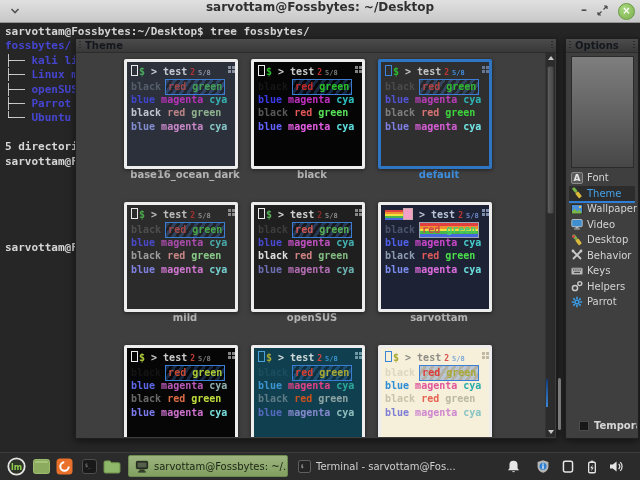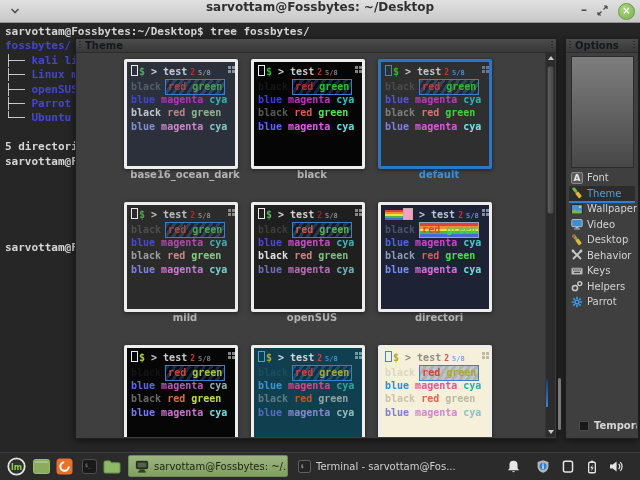--- a/index.html
+++ b/index.html
@@ -193,21 +193,21 @@
             <div class="tlabel">openSUS</div>
           </div>
           <div class="cell">
             <div class="tile" style="background: rgb(29, 35, 53); border-color: rgb(237, 237, 237);">
               <div class="thead"><span class="rainbow"></span><span class="nyancat"></span><span style="color: rgb(185, 194, 214);"> &gt; test</span><span class="badge" style="color: rgb(192, 52, 52);">2</span><span class="frac" style="color: rgb(111, 135, 200);">5/8</span><span class="mgrid" style="color: rgb(143, 160, 192);"></span></div>
               <div class="trow"><span style="color: rgb(74, 82, 108);">black</span><span class="sel nyan-sel"><span style="color: rgb(207, 72, 72);">red</span><span style="color: rgb(72, 207, 110);"> green</span></span></div>
               <div class="trow"><span style="color: rgb(81, 96, 232);">blue</span><span style="color: rgb(201, 72, 201);"> magenta</span><span style="color: rgb(72, 201, 201);"> cya</span></div>
               <div class="trow"><span style="color: rgb(141, 155, 177);">black</span><span style="color: rgb(222, 90, 90);"> red</span><span style="color: rgb(75, 222, 75);"> green</span></div>
               <div class="trow"><span style="color: rgb(124, 141, 240);">blue</span><span style="color: rgb(222, 108, 222);"> magenta</span><span style="color: rgb(108, 222, 222);"> cya</span></div>
             </div>
-            <div class="tlabel">directori</div>
+            <div class="tlabel">sarvottam</div>
           </div>
           <div class="cell">
             <div class="tile" style="background: rgb(6, 6, 6); border-color: rgb(237, 237, 237);">
               <div class="thead"><span class="cursor" style="border-color: rgb(236, 236, 236);"></span><span style="color: rgb(170, 201, 52);">$</span><span style="color: rgb(202, 202, 202);"> &gt; test</span><span class="badge" style="color: rgb(192, 64, 48);">2</span><span class="frac" style="color: rgb(125, 125, 125);">5/8</span><span class="mgrid" style="color: rgb(154, 154, 154);"></span></div>
               <div class="trow"><span style="color: rgb(20, 20, 20);">black</span><span class="sel"><span style="color: rgb(201, 74, 52);">red</span><span style="color: rgb(170, 201, 52);"> green</span></span></div>
               <div class="trow"><span style="color: rgb(92, 104, 232);">blue</span><span style="color: rgb(184, 90, 184);"> magenta</span><span style="color: rgb(144, 177, 177);"> cya</span></div>
               <div class="trow"><span style="color: rgb(104, 104, 104);">black</span><span style="color: rgb(221, 108, 70);"> red</span><span style="color: rgb(190, 221, 62);"> green</span></div>
               <div class="trow"><span style="color: rgb(122, 122, 236);">blue</span><span style="color: rgb(204, 114, 204);"> magenta</span><span style="color: rgb(123, 222, 222);"> cya</span></div>
             </div>
           </div>

